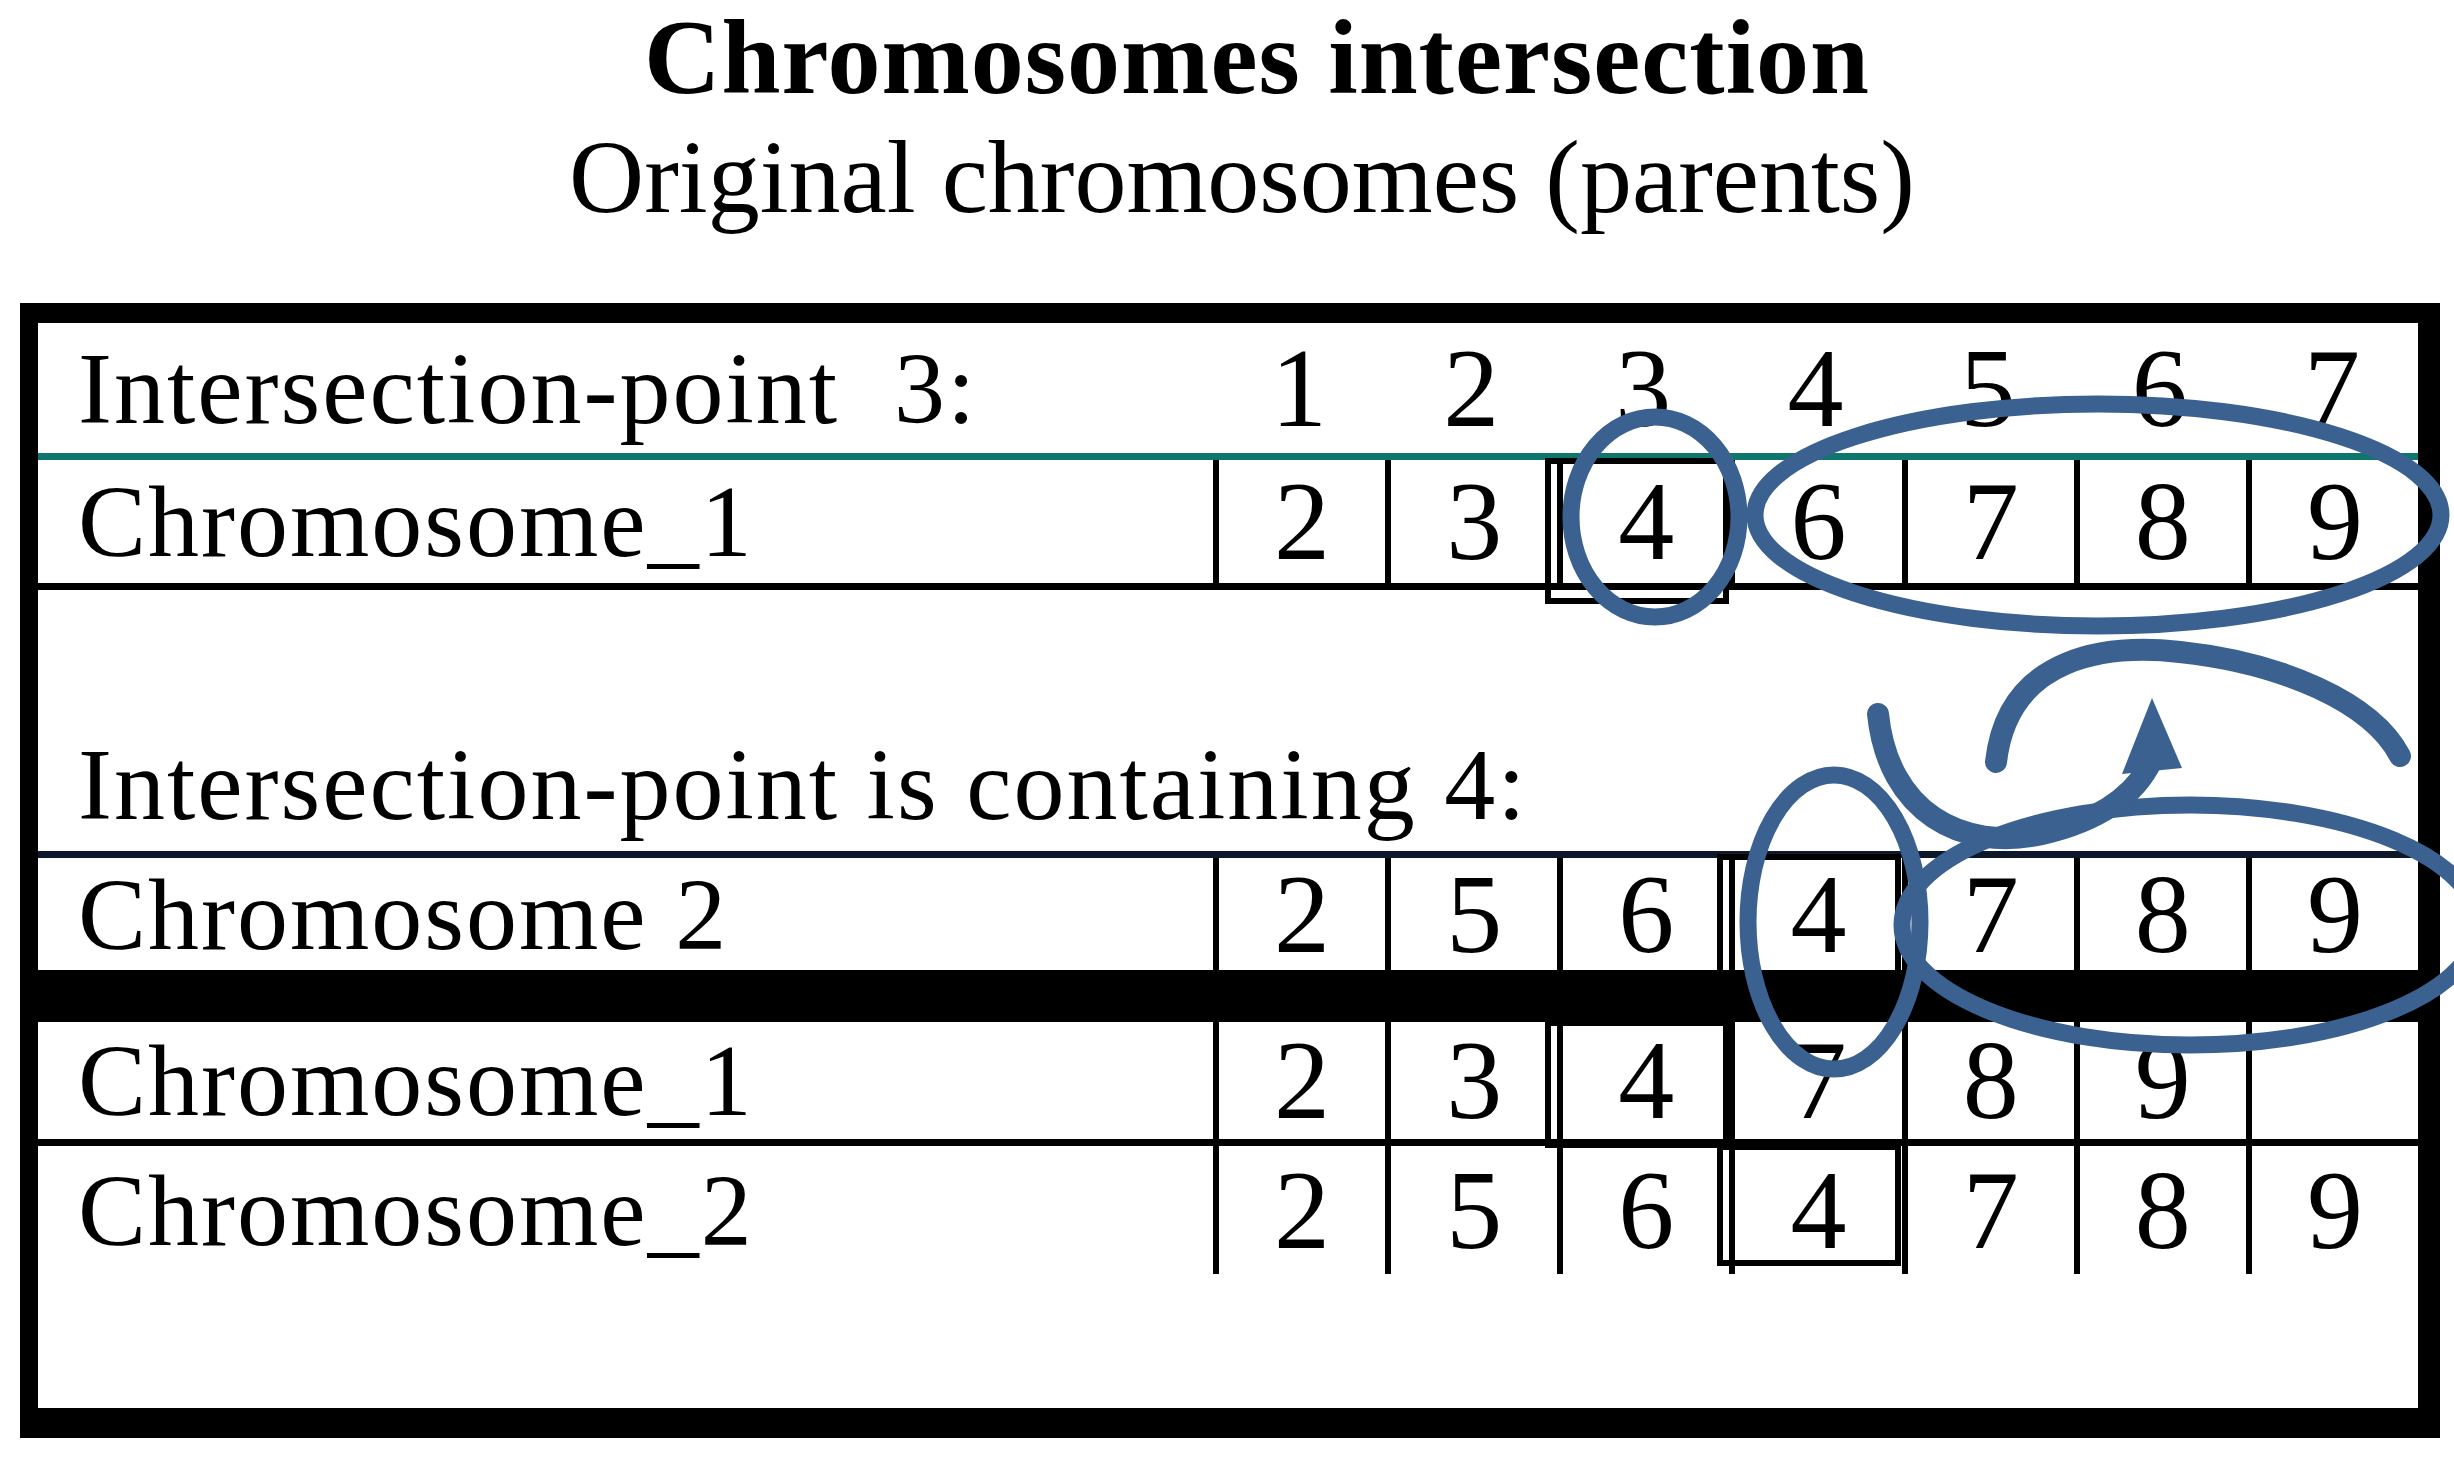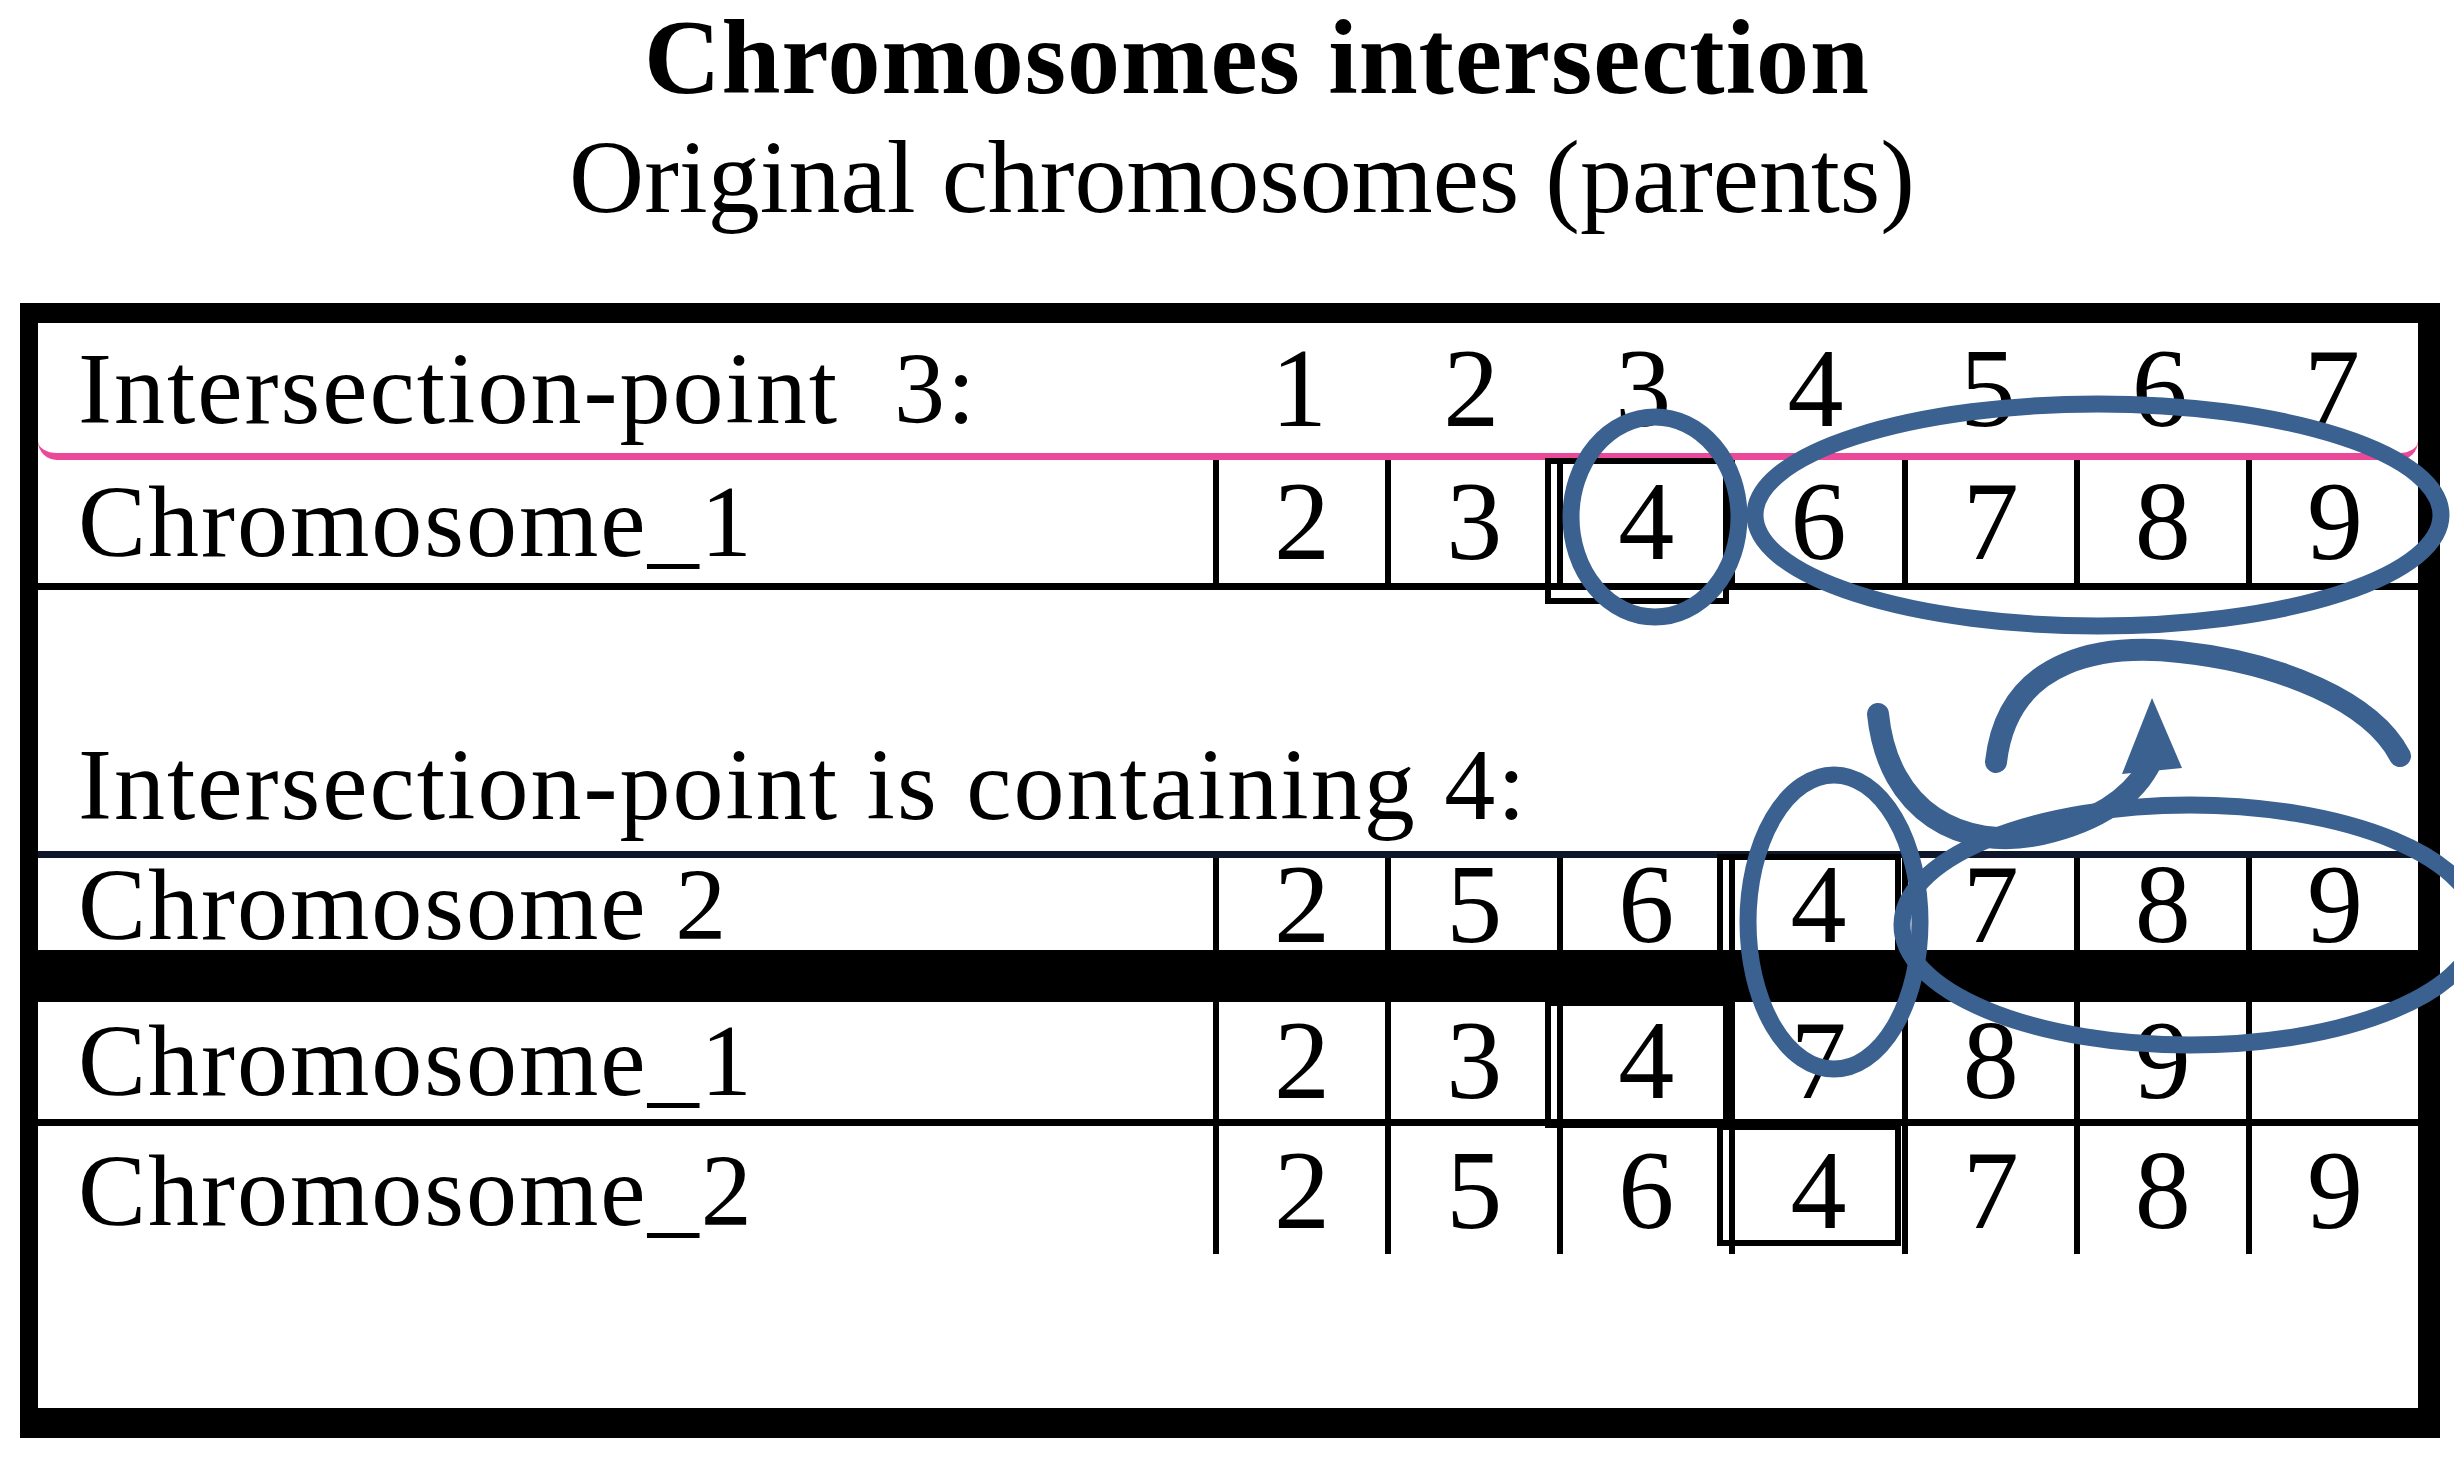--- a/index.html
+++ b/index.html
@@ -9,24 +9,24 @@
   .title{position:absolute;top:2px;left:60px;width:2394px;text-align:center;
          font-weight:bold;font-size:106px;line-height:112px;letter-spacing:1px;}
   .subtitle{position:absolute;top:112px;left:45px;width:2394px;text-align:center;
             font-size:104px;line-height:130px;}
 
   .tbl{position:absolute;left:20px;top:303px;width:2420px;height:1135px;
        box-sizing:border-box;background:#fff;
        border:solid #000;border-width:20px 22px 30px 18px;}
 
   .row{position:relative;box-sizing:border-box;}
-  .r1{height:137px;border-bottom:7px solid #ec4899;border-radius:19px;}
+  .r1{height:137px;border-bottom:7px solid #0f766e;}
   .r2{height:130px;border-bottom:7px solid #000;}
   .r3{height:268px;border-bottom:7px solid #0f172a;}
-  .r4{height:92px;border-radius:26px;}
+  .r4{height:112px;border-radius:26px;}
   .d1{height:28px;background:#000;}
   .r5{height:115px;}
   .d2{height:24px;background:#000;}
   .r6{height:124px;border-bottom:7px solid #000;}
   .r7{height:128px;}
 
   .lbl{position:absolute;left:40px;top:0;bottom:0;display:flex;align-items:center;
        font-size:102px;letter-spacing:2px;white-space:pre;}
   .r3 .lbl{align-items:flex-end;padding-bottom:8px;}
   .r5 .lbl{letter-spacing:3px;}

